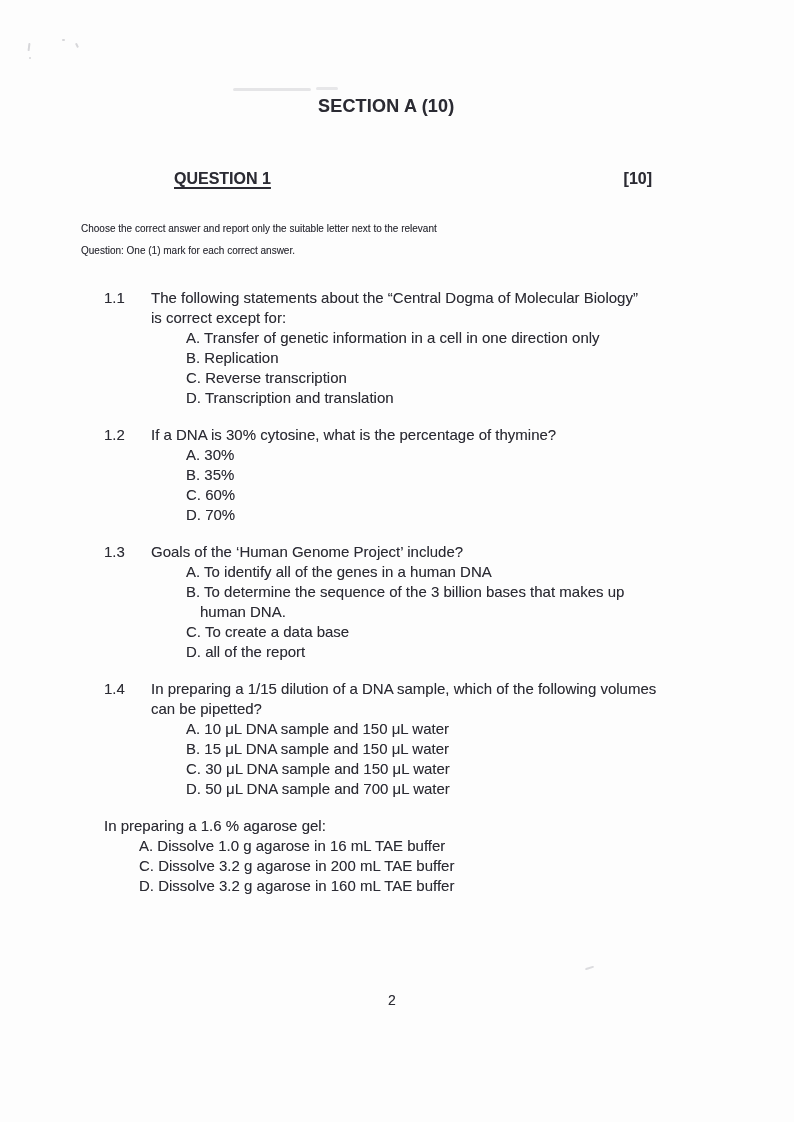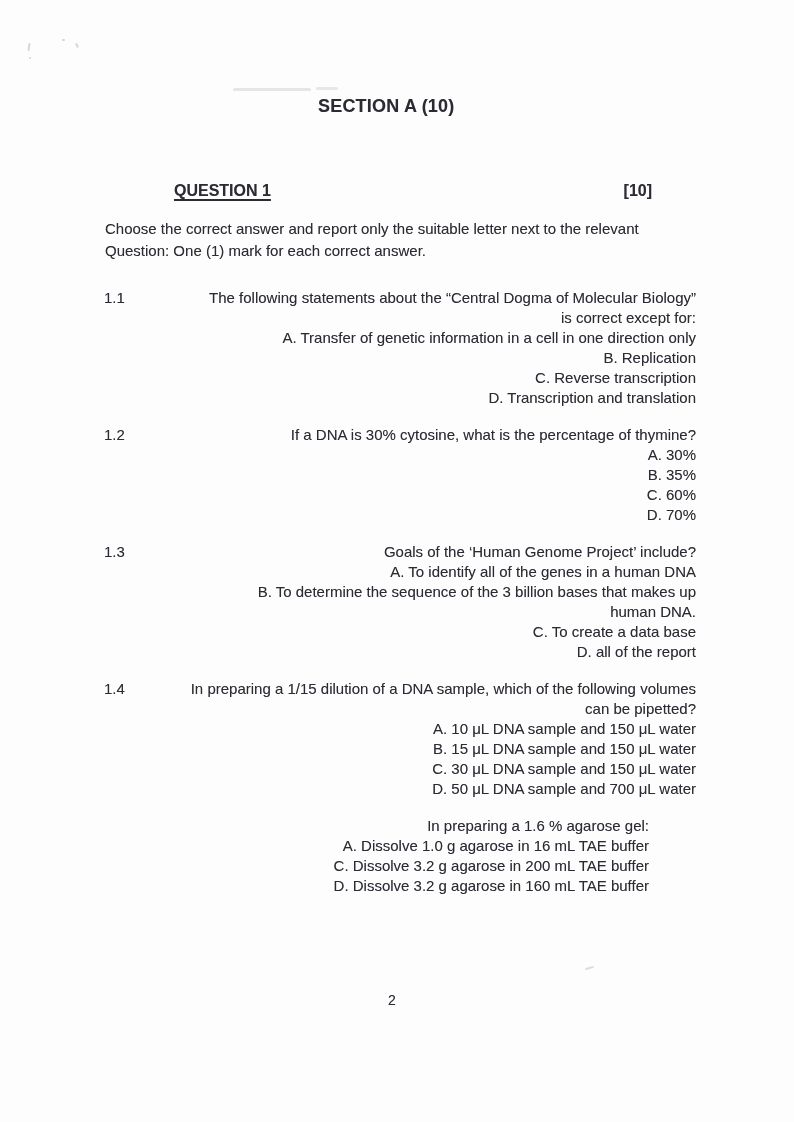--- a/index.html
+++ b/index.html
@@ -22,31 +22,30 @@
     display:flex;justify-content:space-between;align-items:baseline;
   }
   .q1-title{
     font-size:16px;font-weight:700;
     text-decoration:underline;
     text-decoration-thickness:1.5px;
     text-underline-offset:3px;
     white-space:nowrap;
     margin-left:36px;
   }
-  .q1-marks{font-size:16px;font-weight:700;white-space:nowrap;margin-top:12px;}
+  .q1-marks{font-size:16px;font-weight:700;white-space:nowrap;}
   .instructions{
     position:absolute;top:218px;left:81px;width:580px;
-    font-size:15px;line-height:22px;
+    font-size:10px;line-height:22px;
     white-space:pre-line;
-    margin-left:24px;
   }
   .questions{position:absolute;top:288px;left:104px;width:600px;}
   .question{display:flex;margin-bottom:17px;font-size:15px;line-height:20px;}
   .q-num{width:47px;flex:none;}
-  .q-body{width:545px;text-align:right;}
+  .q-body{width:545px;}
   .q-text{white-space:pre-line;}
   .q-options{padding-left:35px;}
   .q-option{white-space:pre-line;padding-left:14px;text-indent:-14px;}
   .page-number{position:absolute;top:992px;left:388px;font-size:14px;}
   
   .artifact{position:absolute;background:#c6c6cb;border-radius:2px;opacity:.7;}
   .a-pencil-1{left:28px;top:43px;width:1.5px;height:8px;transform:rotate(7deg);}
   .a-pencil-2{left:62px;top:39px;width:3px;height:2px;}
   .a-pencil-3{left:76px;top:43px;width:1.5px;height:5px;transform:rotate(-28deg);}
   .a-pencil-4{left:29px;top:57px;width:2px;height:2px;}

